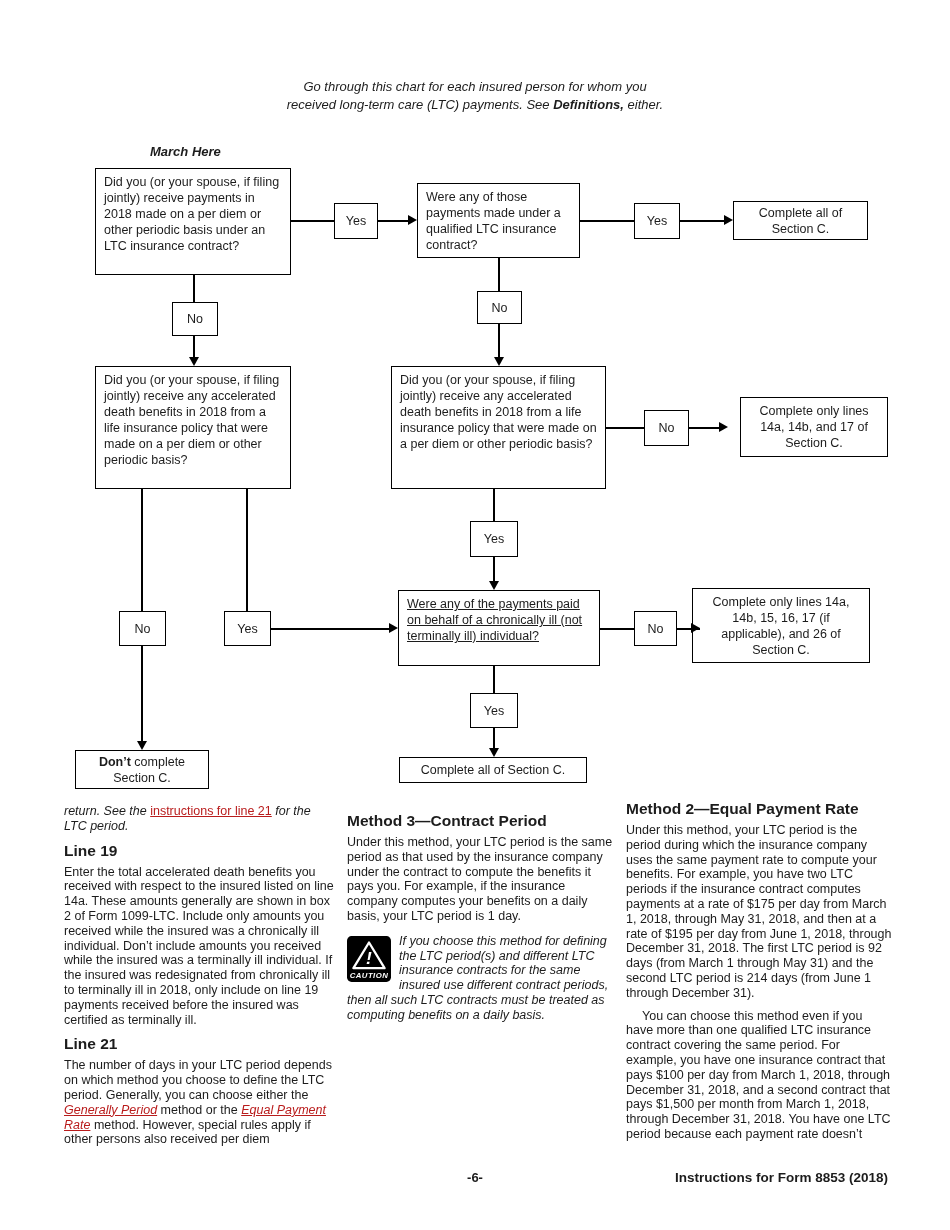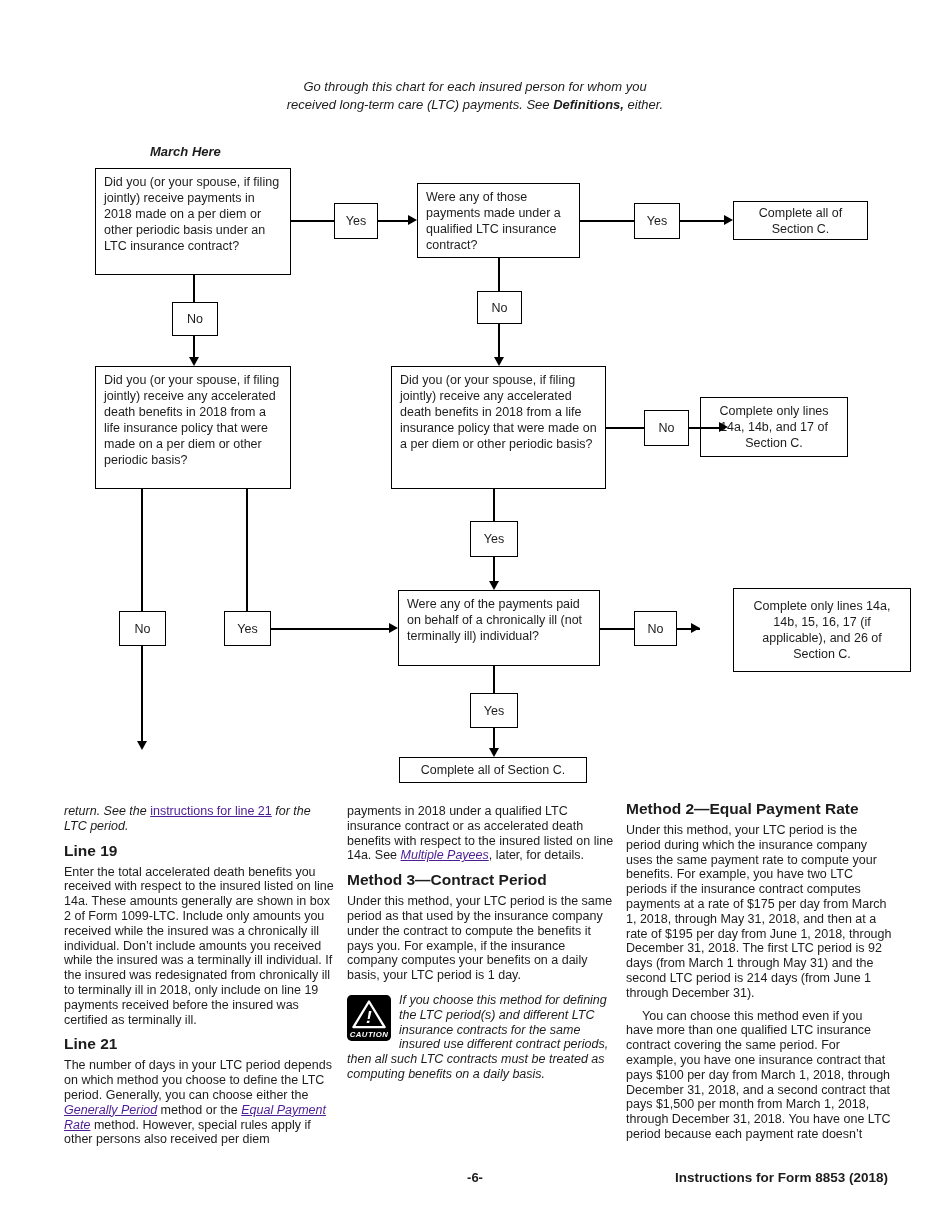--- a/index.html
+++ b/index.html
@@ -30,21 +30,21 @@
   .ar-d{position:absolute;width:0;height:0;
     border-left:5px solid transparent;border-right:5px solid transparent;
     border-top:9px solid #000;}
   
   .col{position:absolute;font-size:12.5px;line-height:14.8px;}
   .col p{margin:0 0 8px 0;}
   .col h2{font-size:15.5px;line-height:18px;margin:8px 0 5px 0;}
   .col h2.first{margin-top:0;}
   .italic{font-style:italic;}
   .indent{text-indent:16px;}
-  a.lnk{color:#4c1d95;text-decoration:underline;cursor:pointer;}
+  a.lnk{color:#b91c1c;text-decoration:underline;cursor:pointer;}
   a.lnk.roman{font-style:normal;}
   a.lnk.ital{font-style:italic;}
   .caution{margin-top:10px;font-style:italic;}
   .caution svg{float:left;margin:2px 8px 2px 0;}
   
   .footer-page{position:absolute;left:0;top:1170px;width:950px;text-align:center;
     font-size:13px;font-weight:bold;}
   .footer-right{position:absolute;right:62px;top:1170px;font-size:13.5px;font-weight:bold;}
 </style>
 </head>
@@ -60,32 +60,35 @@
   <div class="fbox" style="left:417px;top:183px;width:163px;height:75px;">Were any of those payments made under a qualified LTC insurance contract?</div>
   <div class="fbox small" style="left:634px;top:203px;width:46px;height:36px;">Yes</div>
   <div class="fbox center" style="left:733px;top:201px;width:135px;height:39px;">Complete all of Section C.</div>
 
   <div class="fbox small" style="left:172px;top:302px;width:46px;height:34px;">No</div>
   <div class="fbox small" style="left:477px;top:291px;width:45px;height:33px;">No</div>
 
   <div class="fbox" style="left:95px;top:366px;width:196px;height:123px;">Did you (or your spouse, if filing jointly) receive any accelerated death benefits in 2018 from a life insurance policy that were made on a per diem or other periodic basis?</div>
   <div class="fbox" style="left:391px;top:366px;width:215px;height:123px;">Did you (or your spouse, if filing jointly) receive any accelerated death benefits in 2018 from a life insurance policy that were made on a per diem or other periodic basis?</div>
   <div class="fbox small" style="left:644px;top:410px;width:45px;height:36px;">No</div>
-  <div class="fbox center" style="left:700px;top:397px;width:148px;height:60px;">Complete only lines 14a, 14b, and 17 of Section C.</div>
+  <div class="fbox center" style="left:740px;top:397px;width:148px;height:60px;">Complete only lines 14a, 14b, and 17 of Section C.</div>
 
   <div class="fbox small" style="left:470px;top:521px;width:48px;height:36px;">Yes</div>
 
   <div class="fbox small" style="left:119px;top:611px;width:47px;height:35px;">No</div>
   <div class="fbox small" style="left:224px;top:611px;width:47px;height:35px;">Yes</div>
-  <div class="fbox" style="left:398px;top:590px;width:202px;height:76px;">Were any of the payments paid on behalf of a chronically ill (not terminally ill) individual?</div>
+  <div class="fbox" style="left:398px;top:590px;width:202px;height:76px;text-decoration:underline;">Were any of the payments paid on behalf of a chronically ill (not terminally ill) individual?</div>
   <div class="fbox small" style="left:634px;top:611px;width:43px;height:35px;">No</div>
-  <div class="fbox center" style="left:733px;top:588px;width:178px;height:84px;">Complete only lines 14a, 14b, 15, 16, 17 (if applicable), and 26 of Section C.</div>
+  <div class="fbox center" style="left:692px;top:588px;width:178px;height:75px;">Complete only lines 14a, 14b, 15, 16, 17 (if applicable), and 26 of Section C.</div>
 
   <div class="fbox small" style="left:470px;top:693px;width:48px;height:35px;">Yes</div>
 
+  <div class="fbox center" style="left:75px;top:750px;width:134px;height:39px;">
+      <span><b>Don’t</b><span> complete Section C.</span></span>
+    </div>
   <div class="fbox center" style="left:399px;top:757px;width:188px;height:26px;">Complete all of Section C.</div>
 
   <div class="hl" style="left:291px;top:220px;width:43px;"></div>
   <div class="hl" style="left:378px;top:220px;width:31px;"></div>
   <div class="ar-r" style="left:408px;top:215px;"></div>
   <div class="hl" style="left:580px;top:220px;width:54px;"></div>
   <div class="hl" style="left:680px;top:220px;width:45px;"></div>
   <div class="ar-r" style="left:724px;top:215px;"></div>
 
   <div class="vl" style="left:193px;top:275px;height:28px;"></div>
@@ -122,21 +125,20 @@
 
   <div class="col" style="left:64px;top:804px;width:272px;">
     <p class="italic"><span>return. See the </span><a class="lnk roman">instructions for line 21</a><span> for the LTC period.</span></p>
     <h2>Line 19</h2>
     <p>Enter the total accelerated death benefits you received with respect to the insured listed on line 14a. These amounts generally are shown in box 2 of Form 1099-LTC. Include only amounts you received while the insured was a chronically ill individual. Don’t include amounts you received while the insured was a terminally ill individual. If the insured was redesignated from chronically ill to terminally ill in 2018, only include on line 19 payments received before the insured was certified as terminally ill.</p>
     <h2>Line 21</h2>
     <p><span>The number of days in your LTC period depends on which method you choose to define the LTC period. Generally, you can choose either the </span><a class="lnk ital">Generally Period</a><span> method or the </span><a class="lnk ital">Equal Payment Rate</a><span> method. However, special rules apply if other persons also received per diem</span></p>
   </div>
 
   <div class="col" style="left:347px;top:804px;width:268px;">
-    <p><span>payments in 2018 under a qualified LTC insurance contract or as accelerated death benefits with respect to the insured listed on line 14a. See </span><a class="lnk ital">Multiple Payees</a><span>, later, for details.</span></p>
     <h2>Method 3—Contract Period</h2>
     <p>Under this method, your LTC period is the same period as that used by the insurance company under the contract to compute the benefits it pays you. For example, if the insurance company computes your benefits on a daily basis, your LTC period is 1 day.</p>
     <div class="caution">
       <svg width="44" height="46" viewBox="0 0 48 50">
         <rect x="0" y="0" width="48" height="50" rx="5" fill="#000"></rect>
         <path d="M24 7 L41 35 L7 35 Z" fill="#000" stroke="#fff" stroke-width="2.5" stroke-linejoin="round"></path>
         <text x="24" y="31" font-size="19" font-weight="bold" fill="#fff" text-anchor="middle">!</text>
         <text x="24" y="46" font-size="8.5" font-weight="bold" fill="#fff" text-anchor="middle" letter-spacing="0.5">CAUTION</text>
       </svg>
       <span>If you choose this method for defining the LTC period(s) and different LTC insurance contracts for the same insured use different contract periods, then all such LTC contracts must be treated as computing benefits on a daily basis.</span>

